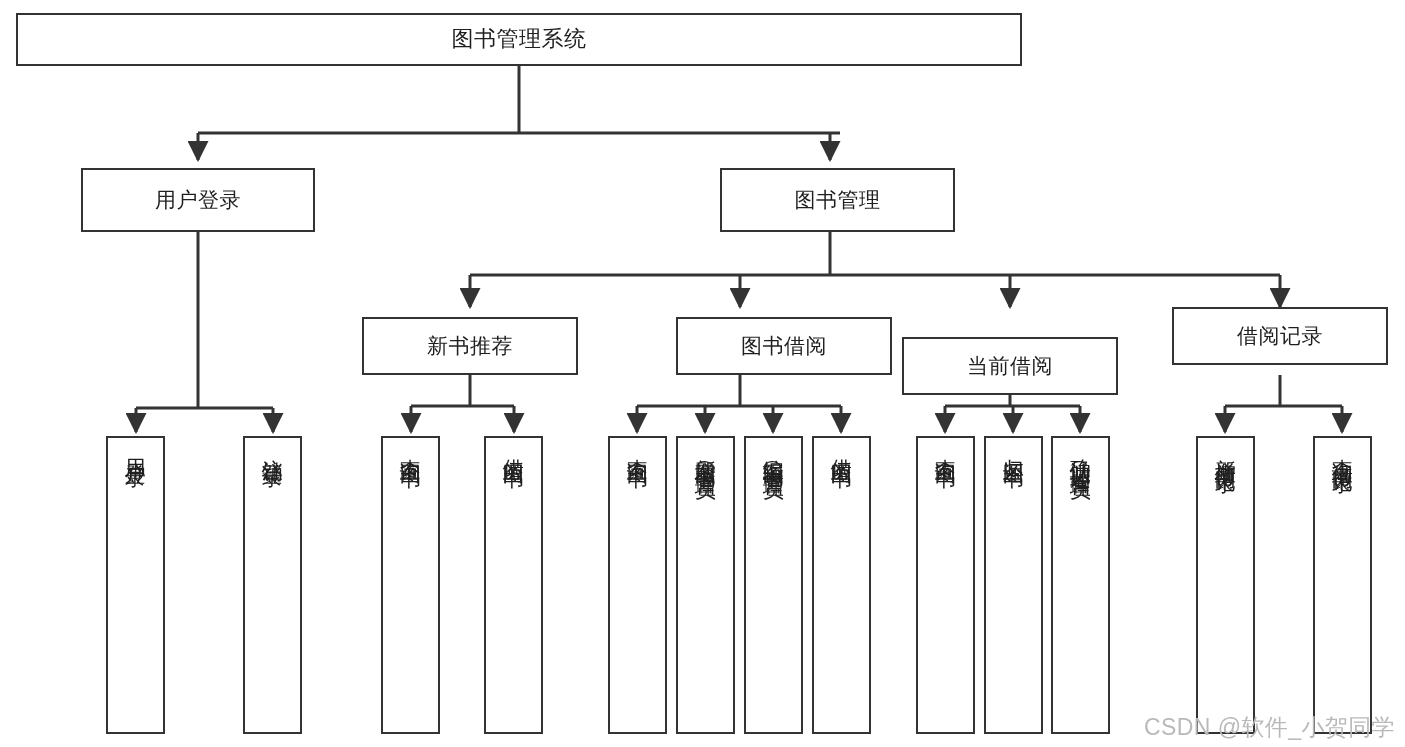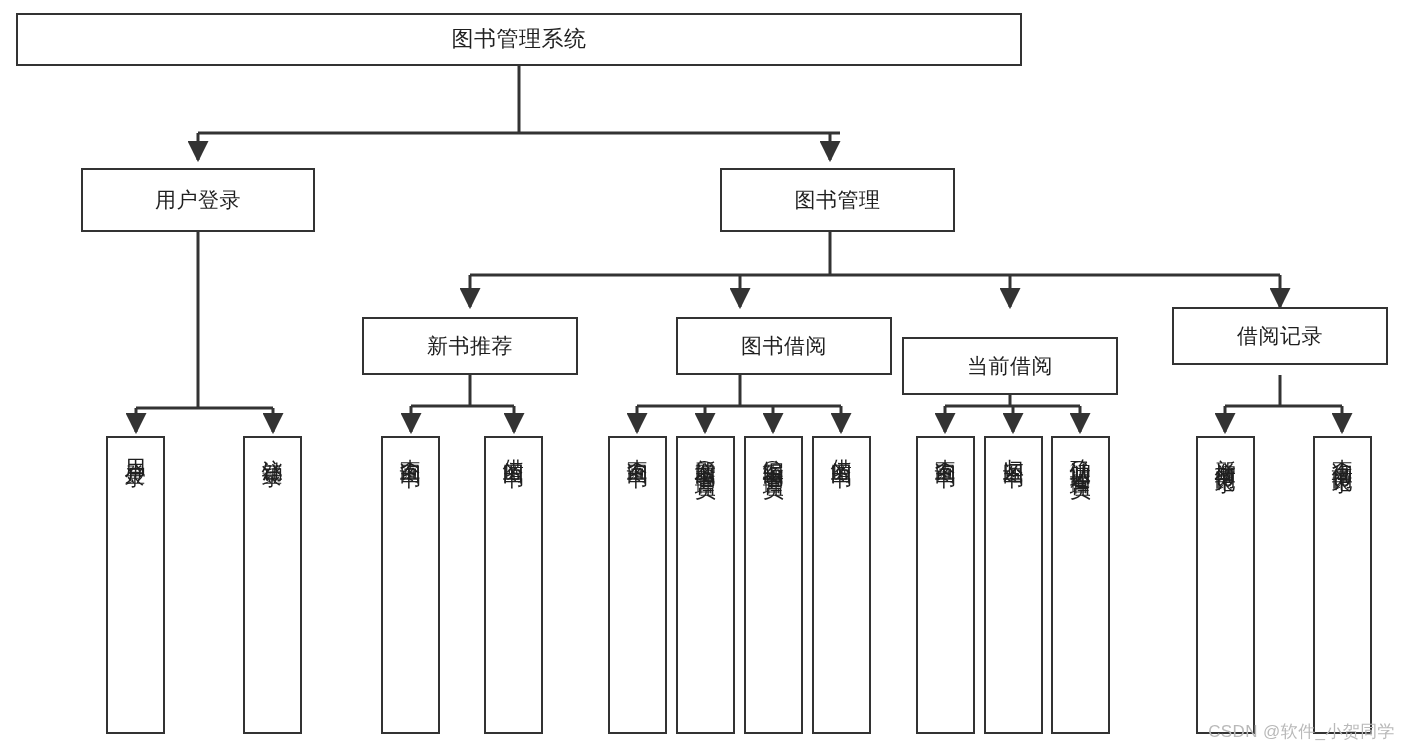--- a/index.html
+++ b/index.html
@@ -53,21 +53,21 @@
     font-size: 21px;
     line-height: 1.02;
     letter-spacing: 3px;
     white-space: normal;
   }
   .node.root .lbl { font-size: 22px; }
   #watermark {
     position: absolute;
     right: 10px;
     bottom: 4px;
-    font-size: 17px;
+    font-size: 23px;
     color: #b9b9b9;
     letter-spacing: 0.4px;
     white-space: nowrap;
   }
 </style>
 </head>
 <body>
 
 <div id="canvas">
 

